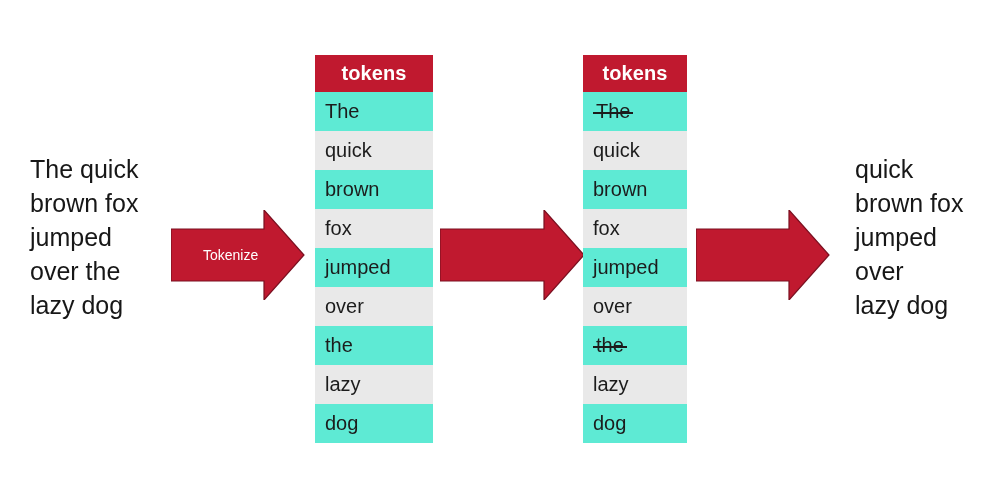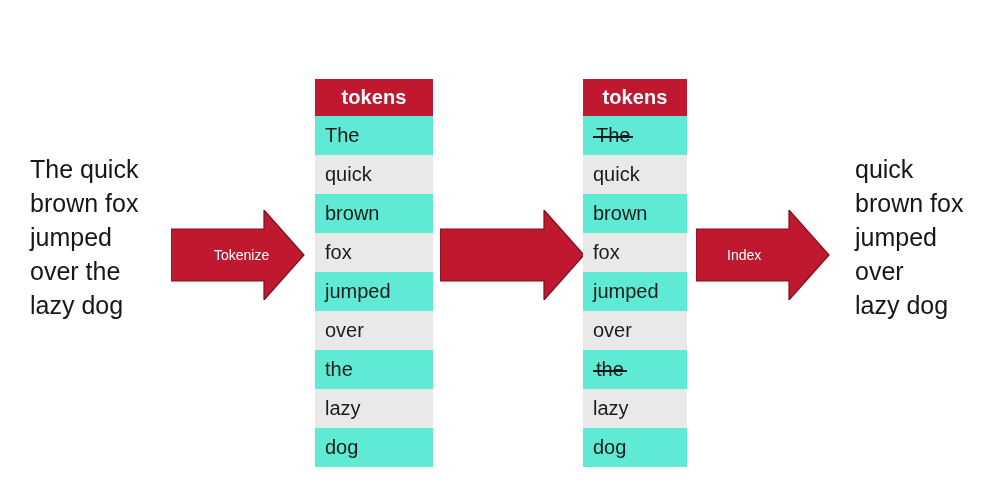--- a/index.html
+++ b/index.html
@@ -39,21 +39,20 @@
 
   .token-table .table-header {
     height: 37px;
     line-height: 37px;
     text-align: center;
     background: #C0192F;
     color: #ffffff;
     font-weight: bold;
     font-size: 20px;
     letter-spacing: 0.1px;
-    margin-top: 24px;
   }
   .token-table .token-row {
     height: 39px;
     line-height: 39px;
     font-size: 20px;
     color: #1c1c1c;
     padding-left: 10px;
     box-sizing: border-box;
     white-space: nowrap;
   }
@@ -85,21 +84,21 @@
     left: 0;
     height: 90px;
     display: flex;
     align-items: center;
     color: #ffffff;
     font-size: 14px;
     white-space: nowrap;
     pointer-events: none;
   }
   #arrow-tokenize   { left: 171px; top: 210px; width: 134px; }
-  #arrow-tokenize .arrow-label   { padding-left: 32px; margin-left: 11px; }
+  #arrow-tokenize .arrow-label   { padding-left: 32px; }
   #arrow-stopwords  { left: 440px; top: 210px; width: 145px; }
   #arrow-stopwords .arrow-label  { padding-left: 17px; }
   #arrow-index      { left: 696px; top: 210px; width: 134px; }
   #arrow-index .arrow-label      { padding-left: 31px; }
 </style>
 </head>
 <body>
 
 <div class="text-block" id="input-text">The quick
 brown fox
@@ -143,20 +142,19 @@
   <div class="token-row even"><span class="cell-text">over</span></div>
   <div class="token-row odd struck"><span class="cell-text">the</span></div>
   <div class="token-row even"><span class="cell-text">lazy</span></div>
   <div class="token-row odd"><span class="cell-text">dog</span></div>
 </div>
 
 <div class="arrow" id="arrow-index">
   <svg width="134" height="90" viewBox="0 0 134 90">
     <polygon points="0,19 93,19 93,0 133,45 93,90 93,71 0,71" fill="#C0192F" stroke="#7A1020" stroke-width="1.2"></polygon>
   </svg>
-  <div class="arrow-label">Index</div>
 </div>
 
 <div class="text-block" id="output-text">quick
 brown fox
 jumped
 over
 lazy dog</div>
 
 </body></html>

